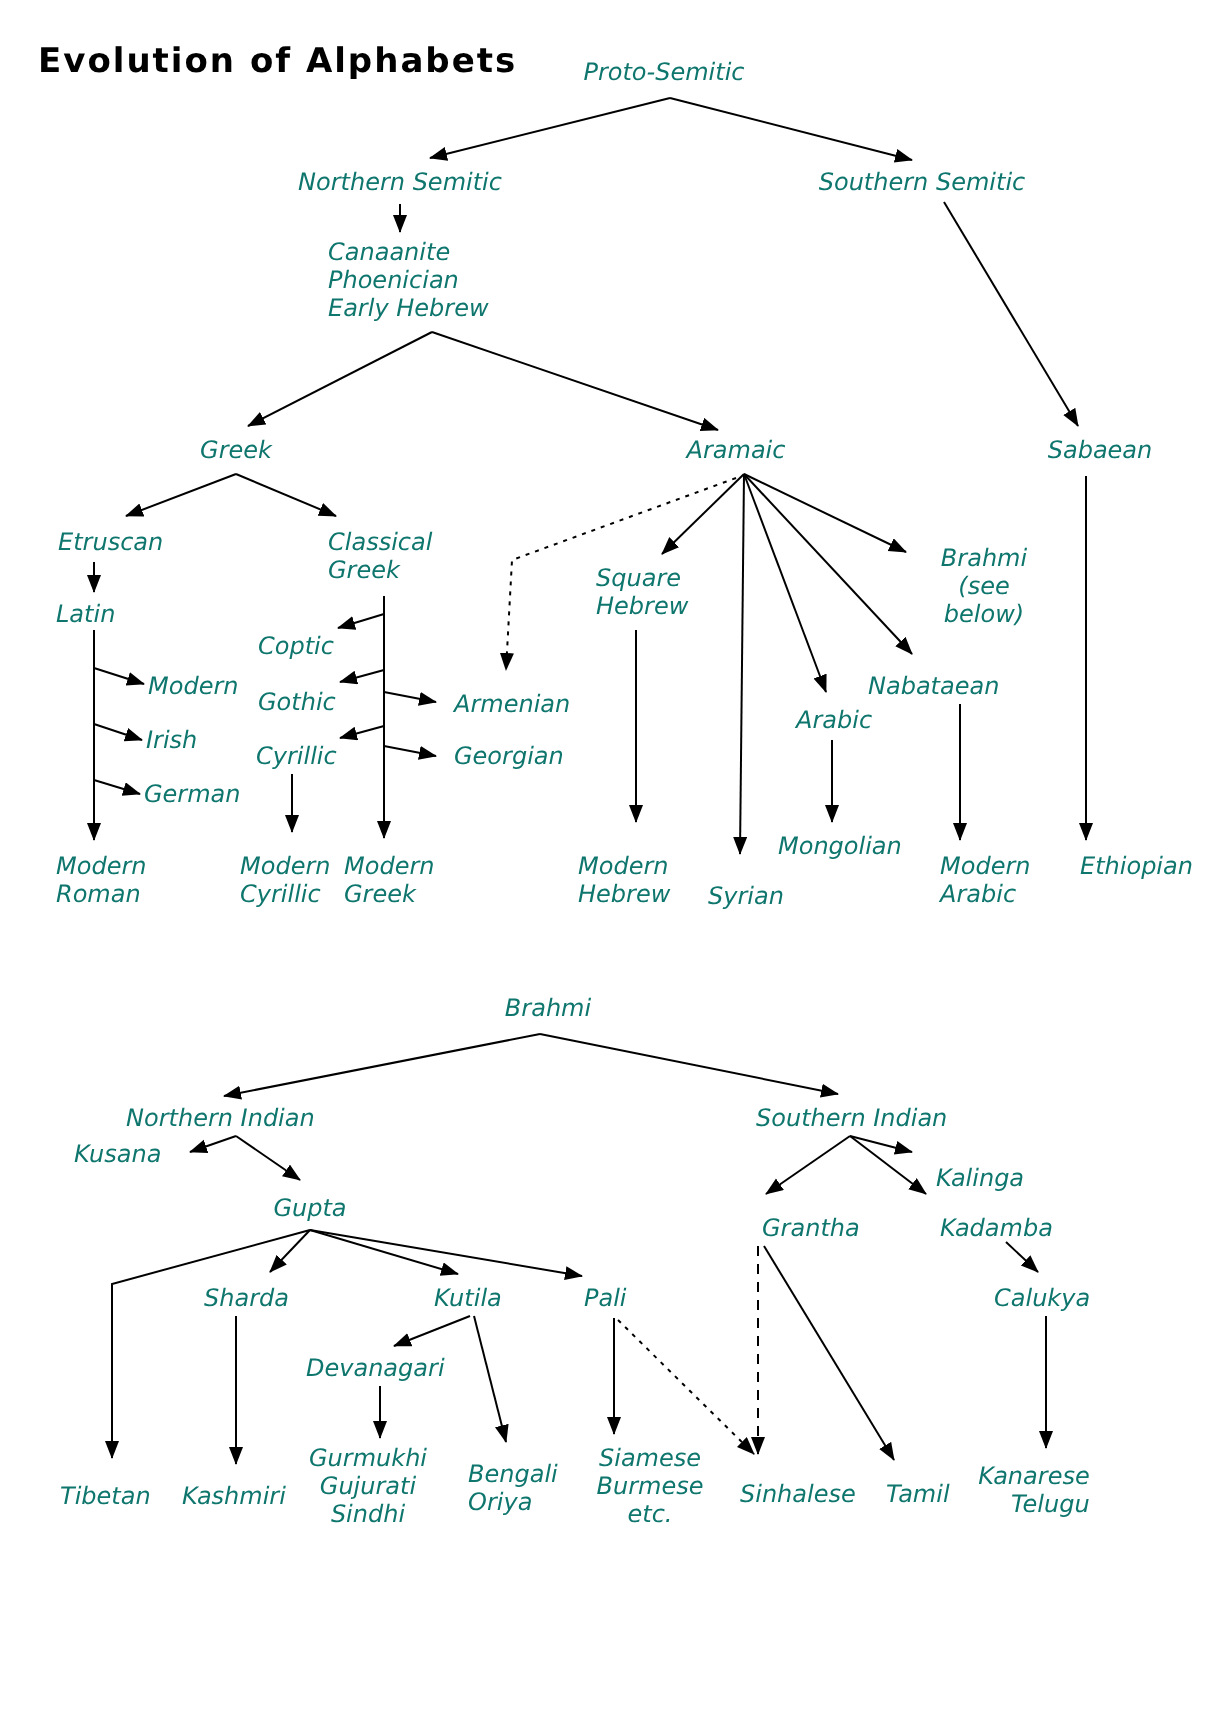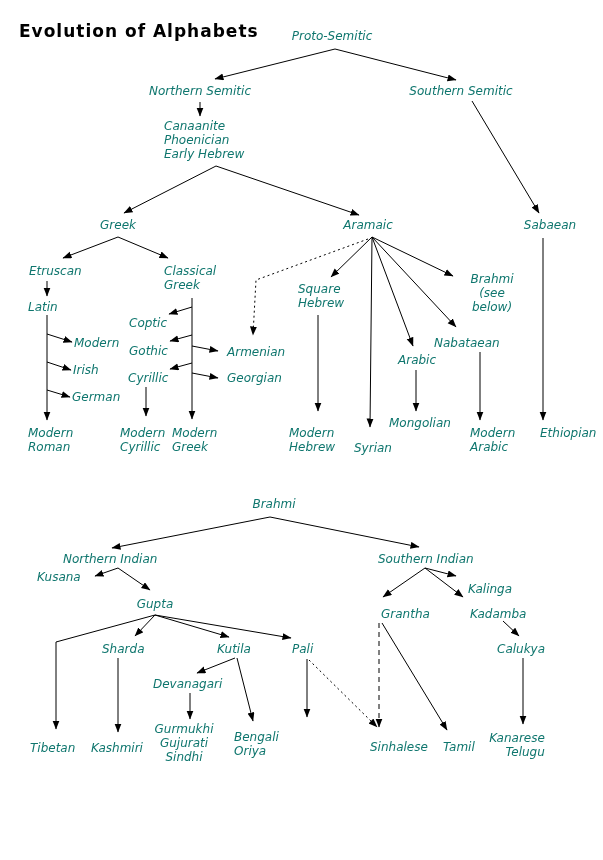--- a/index.html
+++ b/index.html
@@ -168,19 +168,22 @@
       <div class="node" style="left: 292px; top: 642px; text-align: right;">Pali</div>
       <div class="node" style="left: 497px; top: 642px;">Calukya</div>
       <div class="node" style="left: 153px; top: 677px;">Devanagari</div>
       <div class="node" style="left: 30px; top: 741px;">Tibetan</div>
       <div class="node" style="left: 91px; top: 741px;">Kashmiri</div>
       <div class="node center" style="left: 184px; top: 722px;">Gurmukhi
 Gujurati
 Sindhi</div>
       <div class="node" style="left: 234px; top: 730px;">Bengali
 Oriya</div>
+      <div class="node center" style="left: 325px; top: 722px;">Siamese
+Burmese
+etc.</div>
       <div class="node" style="left: 370px; top: 740px;">Sinhalese</div>
       <div class="node" style="left: 443px; top: 740px;">Tamil</div>
       <div class="node center" style="left: 517px; top: 731px; text-align: right;">Kanarese
 Telugu</div>
     </div>
   <h1 class="title">Evolution of Alphabets</h1>
 </div>
 
 </body></html>

